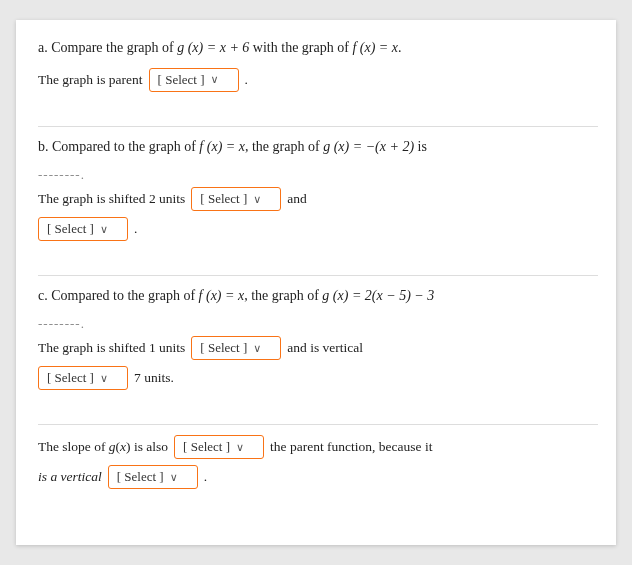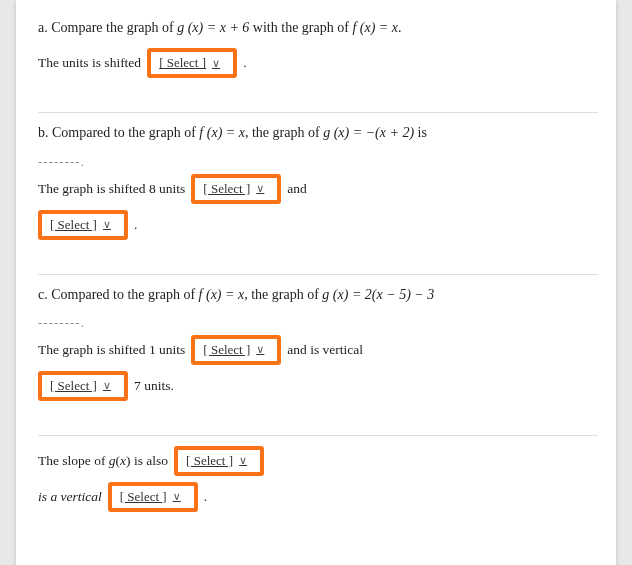--- a/index.html
+++ b/index.html
@@ -42,30 +42,29 @@
       align-items: center;
       flex-wrap: wrap;
       gap: 6px;
       margin-bottom: 6px;
       font-size: 13.5px;
       color: #222;
     }
     .select-box {
       display: inline-flex;
       align-items: center;
-      border: 4px solid #f97316;
+      border: 1px solid #f97316;
       border-radius: 3px;
       background: #fff;
       padding: 3px 6px 3px 8px;
       font-size: 13px;
       color: #333;
       cursor: pointer;
       min-width: 90px;
       position: relative;
-      text-decoration: underline;
     }
     .select-box .arrow {
       margin-left: 6px;
       font-size: 11px;
       color: #555;
     }
     .divider {
       border: none;
       border-top: 1px solid #ddd;
       margin: 10px 0;
@@ -75,38 +74,38 @@
 </head>
 <body>
 
 <div class="card">
 
   <div class="section">
     <div class="section-title">
       a. Compare the graph of <span class="math"><i>g</i> (<i>x</i>) = <i>x</i> + 6</span> with the graph of <span class="math"><i>f</i> (<i>x</i>) = <i>x</i></span>.
     </div>
     <div class="row">
-      <span>The units is shifted </span>
+      <span>The graph is parent </span>
       <div class="select-box">
         <span>[ Select ]</span>
         <span class="arrow">∨</span>
       </div>
       <span>.</span>
     </div>
   </div>
 
   <hr class="divider">
 
   <div class="section">
     <div class="section-title">
       b. Compared to the graph of <span class="math"><i>f</i> (<i>x</i>) = <i>x</i></span>, the graph of <span class="math"><i>g</i> (<i>x</i>) = −(<i>x</i> + 2)</span> is
     </div>
     <div class="dashes">--------.</div>
     <div class="row">
-      <span>The graph is shifted 8 units </span>
+      <span>The graph is shifted 2 units </span>
       <div class="select-box">
         <span>[ Select ]</span>
         <span class="arrow">∨</span>
       </div>
       <span> and</span>
     </div>
     <div class="row">
       <div class="select-box">
         <span>[ Select ]</span>
         <span class="arrow">∨</span>
@@ -141,20 +140,21 @@
 
   <hr class="divider">
 
   <div class="section">
     <div class="row">
       <span>The slope of <i>g</i>(<i>x</i>) is also </span>
       <div class="select-box">
         <span>[ Select ]</span>
         <span class="arrow">∨</span>
       </div>
+      <span> the parent function, because it</span>
     </div>
     <div class="row">
       <span class="italic">is a vertical </span>
       <div class="select-box">
         <span>[ Select ]</span>
         <span class="arrow">∨</span>
       </div>
       <span>.</span>
     </div>
   </div>

